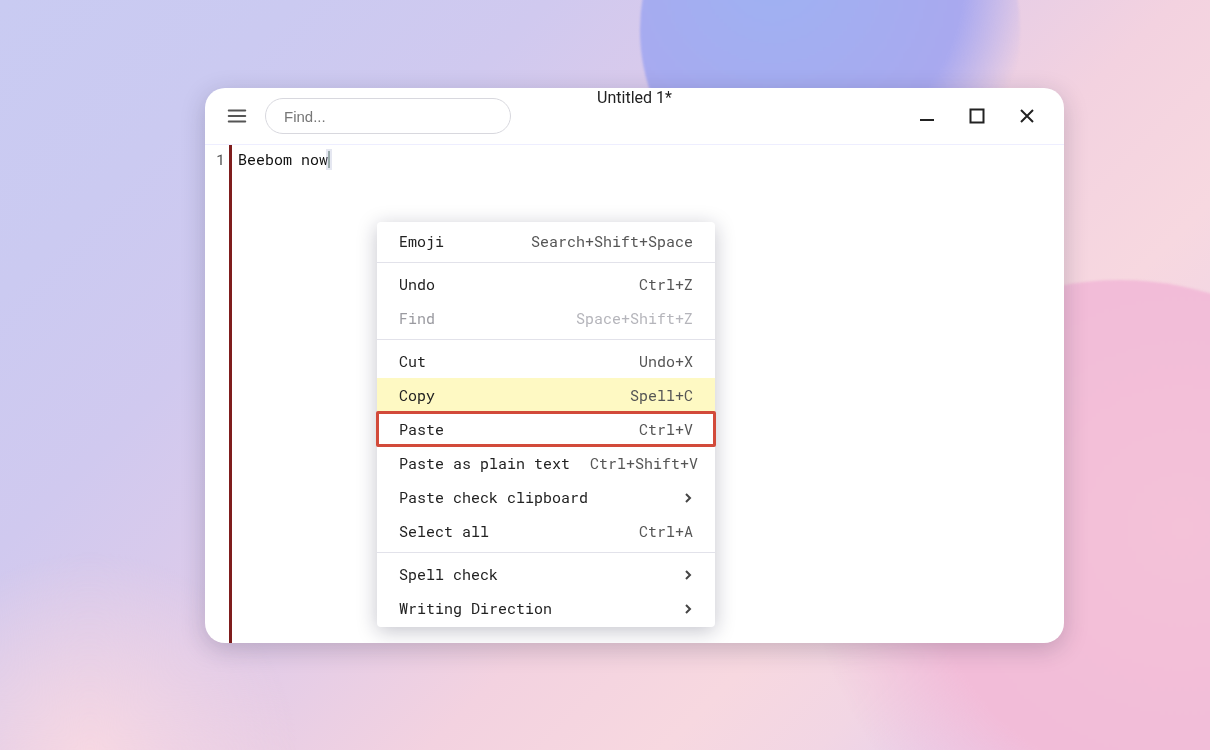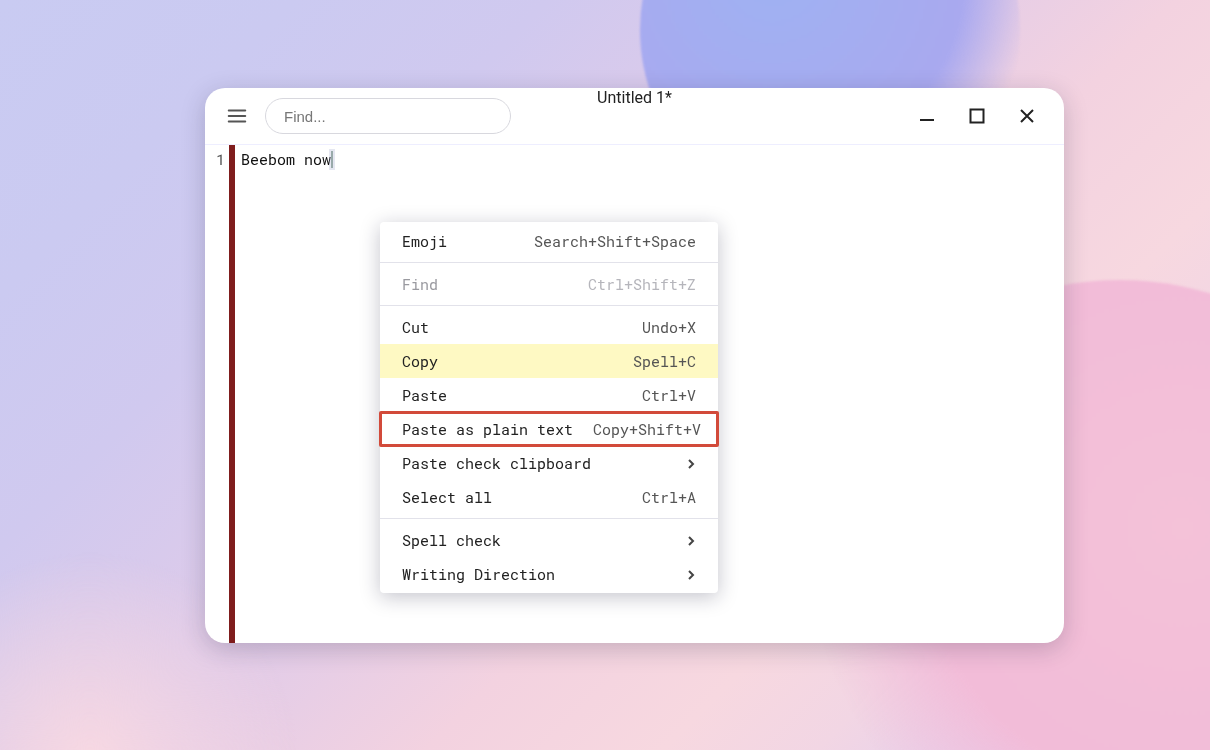--- a/index.html
+++ b/index.html
@@ -85,21 +85,21 @@
     user-select:none;
   }
   .gutter-line { height:20px; line-height:20px; }
   .textarea {
     flex:1;
     font-family: "Roboto Mono", "Consolas", monospace;
     font-size:15px;
     color:#111;
     padding: 4px 15px 0 6px;
     position:relative;
-    border-left:6px solid #7f1d1d;
+    border-left:3px solid #7f1d1d;
   }
   .textline { height:20px; line-height:20px; white-space:pre; }
   .cursor {
     display:inline-block;
     width:2px; height:17px;
     background:#9aa;
     vertical-align:-3px;
     margin-left:0px;
     box-shadow: 0 0 0 2px rgba(150,160,200,0.25);
   }
@@ -182,40 +182,44 @@
     </div>
     <div class="textarea">
       <div class="textline"><span>Beebom now</span><span class="cursor"></span></div>
 
       <div class="menu" id="ctxmenu">
           <div class="mi">
             <span class="label">Emoji</span>
             <span class="shortcut">Search+Shift+Space</span>
           </div>
           <div class="sep"></div>
+          <div class="mi">
+            <span class="label">Undo</span>
+            <span class="shortcut">Ctrl+Z</span>
+          </div>
           <div class="mi disabled">
             <span class="label">Find</span>
-            <span class="shortcut">Ctrl+Shift+Z</span>
+            <span class="shortcut">Space+Shift+Z</span>
           </div>
           <div class="sep"></div>
           <div class="mi">
             <span class="label">Cut</span>
             <span class="shortcut">Undo+X</span>
           </div>
           <div class="mi hover">
             <span class="label">Copy</span>
             <span class="shortcut">Spell+C</span>
           </div>
           <div class="mi">
             <span class="label">Paste</span>
             <span class="shortcut">Ctrl+V</span>
           </div>
           <div class="mi">
             <span class="label">Paste as plain text</span>
-            <span class="shortcut">Copy+Shift+V</span>
+            <span class="shortcut">Ctrl+Shift+V</span>
           </div>
           <div class="mi">
             <span class="label">Paste check clipboard</span>
             <span class="chev"><svg viewBox="0 0 10 10">
                 <path d="M3 1l4 4-4 4"></path>
               </svg></span>
           </div>
           <div class="mi">
             <span class="label">Select all</span>
             <span class="shortcut">Ctrl+A</span>

